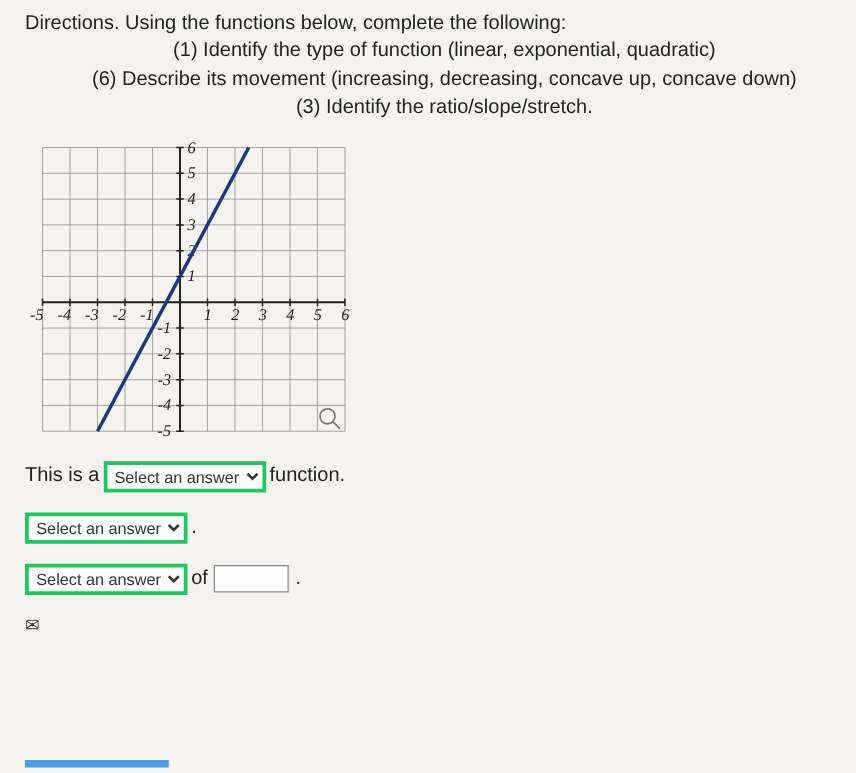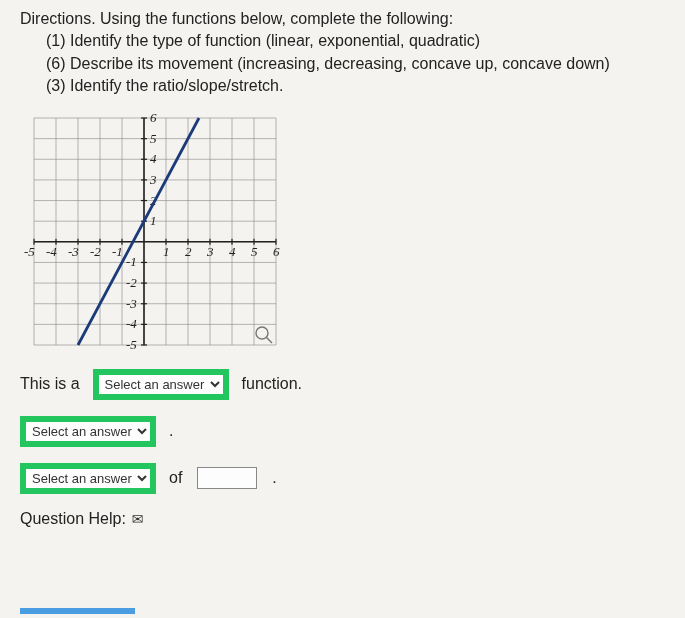--- a/index.html
+++ b/index.html
@@ -6,26 +6,26 @@
     body {
       font-family: 'Segoe UI', Arial, sans-serif;
       background: #f5f3f0;
       padding: 8px 20px 20px 20px;
       width: 685px;
       height: 618px;
       color: #222;
       position: relative;
     }
     .directions-title { font-size: 16px; line-height: 1.4; }
-    .directions-items { margin-left: 26px; font-size: 16px; line-height: 1.4; }
+    .directions-items { margin-left: 26px; font-size: 16px; line-height: 1.4; text-align: center; }
     .graph-wrap { margin: 12px 0 10px 0; }
-    .question-line { font-size: 16px; margin: 14px 0 16px 0; display: flex; align-items: center; flex-wrap: wrap; gap: 13px; }
+    .question-line { font-size: 16px; margin: 14px 0 16px 0; display: flex; align-items: center; flex-wrap: wrap; gap: 3px; }
     select {
       font-size: 13px;
-      border: 6px solid #22c55e;
+      border: 3px solid #22c55e;
       background: #fdfdfd;
       padding: 1px 2px;
       color: #333;
     }
     input[type="text"] {
       width: 60px;
       height: 22px;
       border: 1px solid #888;
       background: #fdfdfd;
       margin: 0 2px;
@@ -166,19 +166,18 @@
 <div class="question-line">
   <select>
     <option>Select an answer</option>
   </select>
   <span>of</span>
   <input type="text" style="">
   <span>.</span>
 </div>
 
 <div class="help-line">
-  <span>Question Help:</span>
   <span class="help-link">
     <span class="mail-icon">✉</span>
   </span>
 </div>
 
 <div class="bottom-bar"></div>
 
 </body></html>

